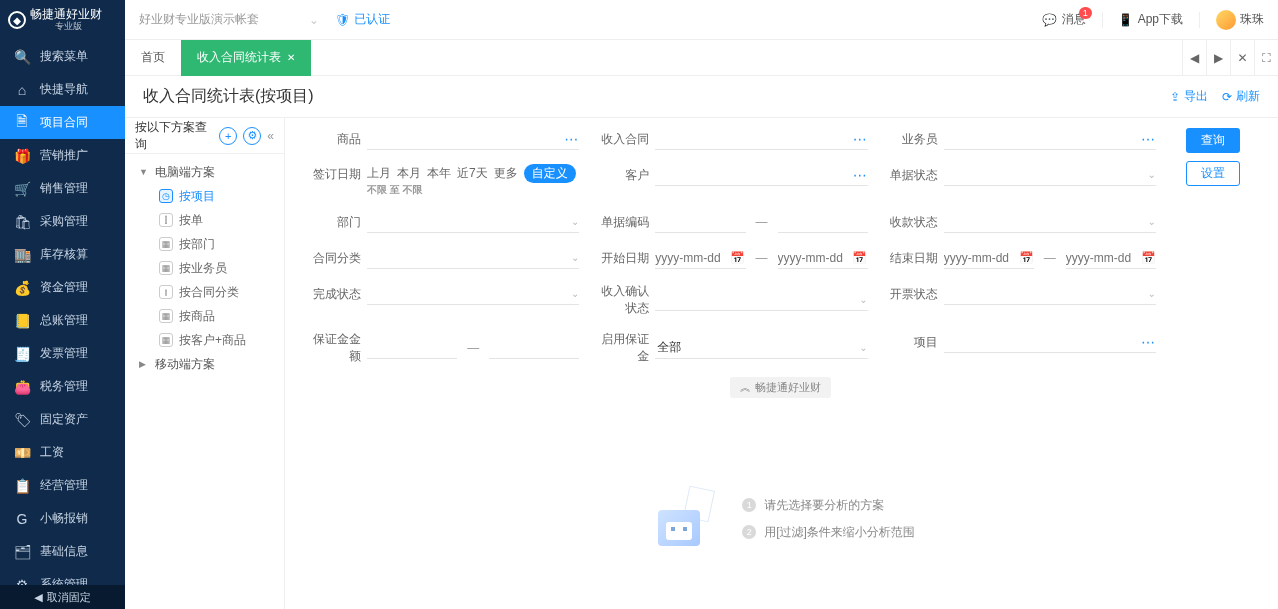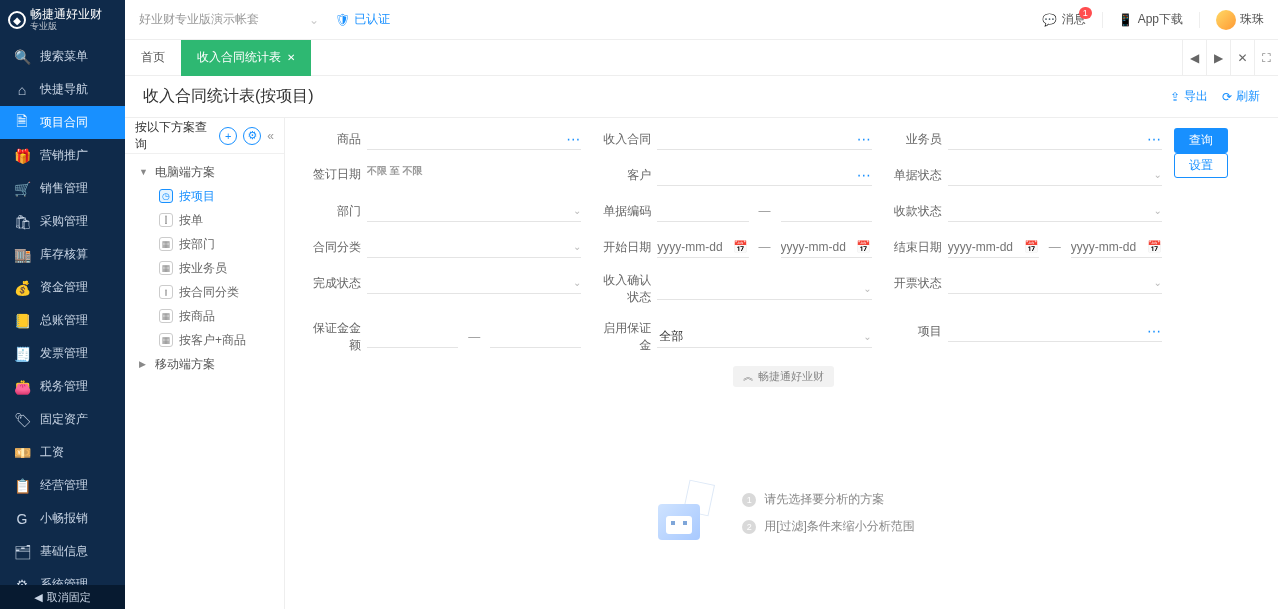--- a/index.html
+++ b/index.html
@@ -4,21 +4,21 @@
 <style>
 * { box-sizing: border-box; margin: 0; padding: 0; }
 body { font-family: "Microsoft YaHei", Arial, sans-serif; font-size: 12px; color: #333; background: #fff; overflow: hidden; }
 .app { display: flex; height: 609px; width: 1278px; }
 
 
 .sidebar { width: 125px; background: #0f2a4a; color: #c8d4e4; display: flex; flex-direction: column; }
 .sidebar-logo { height: 40px; display: flex; align-items: center; padding: 0 8px; color: #fff; font-size: 12px; gap: 4px; }
 .sidebar-logo .logo-icon { width: 18px; height: 18px; border: 2px solid #fff; border-radius: 50%; display: flex; align-items: center; justify-content: center; font-size: 10px; }
 .sidebar-logo .logo-text { font-size: 12px; line-height: 1; }
-.sidebar-logo .logo-sub { font-size: 9px; opacity: 0.7; }
+.sidebar-logo .logo-sub { font-size: 9px; opacity: 0.7; margin-left: 25px; }
 .sidebar-menu { flex: 1; overflow: auto; }
 .sidebar-item { height: 33px; display: flex; align-items: center; padding: 0 14px; gap: 10px; cursor: pointer; }
 .sidebar-item.active { background: #1890ff; color: #fff; }
 .sidebar-item .icon { width: 16px; text-align: center; font-size: 14px; }
 .sidebar-footer { height: 24px; background: #071a30; display: flex; align-items: center; justify-content: center; font-size: 11px; cursor: pointer; gap: 4px; }
 
 
 .main { flex: 1; display: flex; flex-direction: column; background: #f5f6f8; min-width: 0; }
 
 
@@ -57,39 +57,39 @@
 .scheme-tree { flex: 1; padding: 6px 0; overflow: auto; }
 .tree-node { display: flex; align-items: center; height: 24px; padding-left: 14px; gap: 6px; cursor: pointer; color: #555; }
 .tree-node.level1 { padding-left: 14px; }
 .tree-node.level2 { padding-left: 34px; color: #666; }
 .tree-node.level2.active { color: #1890ff; }
 .tree-node .caret { width: 10px; font-size: 9px; color: #888; }
 .tree-node .node-icon { width: 14px; height: 14px; border: 1px solid #ccc; border-radius: 3px; display: flex; align-items: center; justify-content: center; font-size: 9px; color: #888; }
 .tree-node.active .node-icon { border-color: #1890ff; color: #1890ff; background: #e6f4ff; }
 
 
-.filters { flex: 1; padding: 10px 14px 0 18px; position: relative; min-width: 0; }
+.filters { flex: 1; padding: 10px 20px 0 18px; position: relative; min-width: 0; }
 .filter-grid { display: grid; grid-template-columns: 1fr 1fr 1fr 90px; column-gap: 12px; row-gap: 14px; align-items: start; }
 .ff { display: flex; align-items: center; gap: 6px; }
 .ff .label { width: 58px; text-align: right; color: #666; flex-shrink: 0; }
 .ff .input { flex: 1; border-bottom: 1px solid #e4e4e4; height: 22px; display: flex; align-items: center; color: #333; padding: 0 2px; position: relative; }
 .ff .input input { border: none; outline: none; width: 100%; font-size: 12px; background: transparent; }
 .ff .input .more-icon { color: #1890ff; position: absolute; right: 0; cursor: pointer; font-size: 14px; letter-spacing: 1px; }
 .ff .input .chev { color: #bbb; position: absolute; right: 0; cursor: pointer; font-size: 10px; }
 .ff .dash { color: #999; padding: 0 4px; }
 .ff .date-input { flex: 1; border-bottom: 1px solid #e4e4e4; height: 22px; display: flex; align-items: center; position: relative; }
 .ff .date-input input { border: none; outline: none; width: 100%; font-size: 12px; color: #6d28d9; background: transparent; }
 .ff .cal-icon { color: #1890ff; position: absolute; right: 0; font-size: 12px; cursor: pointer; }
 .date-range { display: flex; align-items: center; gap: 6px; flex: 1; }
 .date-quick { display: flex; flex-wrap: wrap; gap: 6px; align-items: center; }
 .date-quick .q { color: #666; cursor: pointer; }
 .date-quick .q.pill { background: #1890ff; color: #fff; border-radius: 10px; padding: 1px 8px; }
 .date-range-text { color: #999; font-size: 10px; font-weight: bold; }
 
-.actions-col { display: flex; flex-direction: column; align-items: flex-start; }
+.actions-col { display: flex; flex-direction: column; gap: 8px; align-items: center; }
 .btn { border-radius: 3px; padding: 3px 14px; cursor: pointer; font-size: 12px; border: 1px solid transparent; }
 .btn-primary { background: #1890ff; color: #fff; }
 .btn-outline { border: 1px solid #1890ff; color: #1890ff; background: #fff; }
 
 .collapse-bar { margin-top: 12px; text-align: center; }
 .collapse-btn { display: inline-flex; align-items: center; gap: 4px; background: #f2f2f2; color: #888; padding: 3px 10px; border-radius: 3px; cursor: pointer; font-size: 11px; }
 
 
 .empty { flex: 1; display: flex; align-items: center; justify-content: center; gap: 24px; margin-top: 30px; }
 .empty-illus { width: 70px; height: 70px; position: relative; }
@@ -325,20 +325,28 @@
                 </div>
               </div>
             <div class="actions-col" style="grid-row: span 2">
               <span class="btn btn-primary">查询</span>
               <span class="btn btn-outline">设置</span>
             </div>
 
             <div class="ff" style="align-items:flex-start">
               <span class="label" style="margin-top:2px">签订日期</span>
               <div style="flex:1">
+                <div class="date-quick">
+                  <span class="q">上月</span>
+                  <span class="q">本月</span>
+                  <span class="q">本年</span>
+                  <span class="q">近7天</span>
+                  <span class="q">更多</span>
+                  <span class="q pill">自定义</span>
+                </div>
                 <div class="date-range-text">不限 至 不限</div>
               </div>
             </div>
             <div class="ff">
                 <span class="label">客户</span>
                 <div class="input">
                   <input type="text" style="">
                   <span class="more-icon">⋯</span>
                 </div>
               </div>

